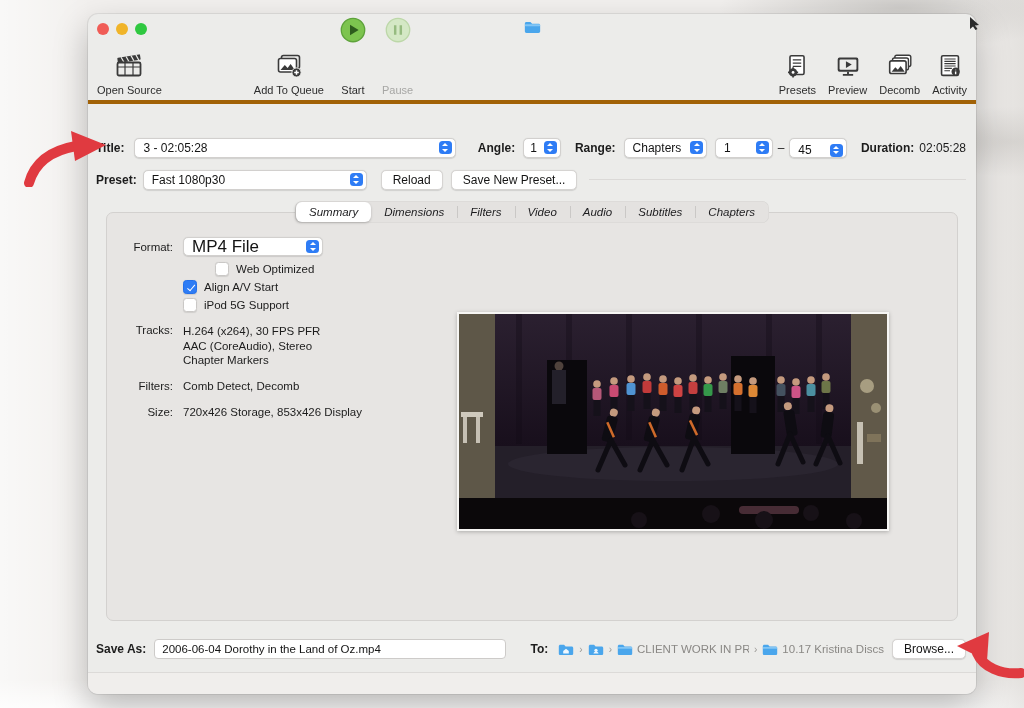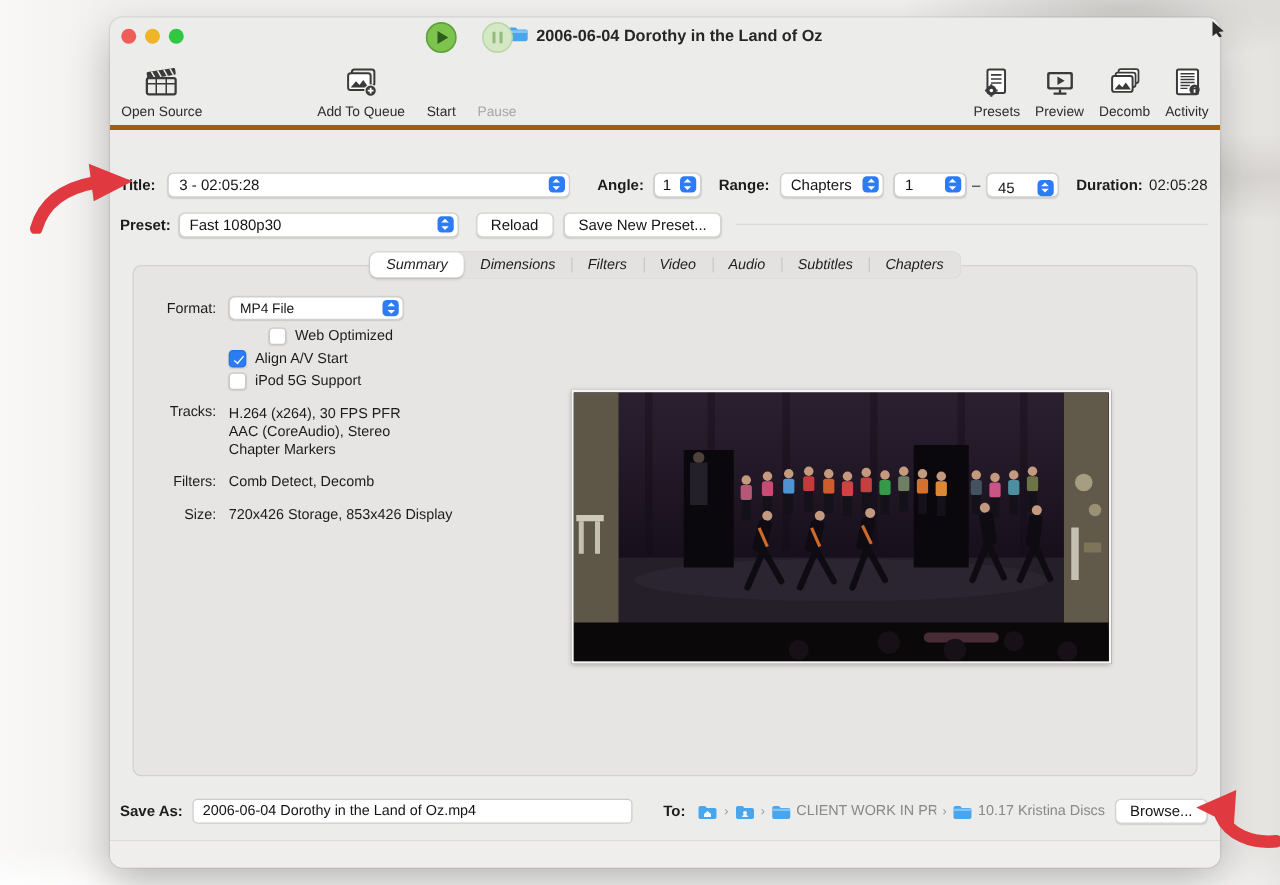--- a/index.html
+++ b/index.html
@@ -71,21 +71,21 @@
     width:1px; background:#cac8c6; }
   .tab.selected { background:#fff; border-radius:6px; box-shadow:0 1px 2.5px rgba(0,0,0,.22); font-weight:normal; }
 
   
   .pane { position:absolute; left:18px; top:198px; width:852px; height:409px;
     background:#e7e5e3; border:1px solid #d3d1cf; border-radius:7px; }
   .p-row { position:absolute; display:flex; font-size:11.5px; color:#1c1c1c; }
   .p-lbl { width:66px; text-align:right; margin-right:10px; white-space:nowrap; }
   .p-val { white-space:nowrap; }
   .fmt-row { top:24px; left:0; align-items:center; }
-  .fmt-row .popup { width:140px; height:19px; font-size:11px; }
+  .fmt-row .popup { width:140px; height:19px; font-size:17px; }
   .cb-row { left:76px; align-items:center; gap:7px; }
   .cb { position:relative; width:14px; height:14px; border-radius:3.5px; background:#fff;
     border:1px solid #cac8c6; box-shadow:0 .5px 1px rgba(0,0,0,.1); flex:none; }
   .cb.checked { background:#2e7cf5; border-color:#2470ea; }
   .cb.checked::after { content:""; position:absolute; left:4.6px; top:1.6px; width:3.2px; height:7.4px;
     border:solid #fff; border-width:0 1.8px 1.8px 0; transform:rotate(40deg); }
   .multi { line-height:14.5px; }
 
   
   .preview { position:absolute; left:350px; top:99px; width:432px; height:219px;
@@ -126,21 +126,20 @@
       <span class="light yellow"></span>
       <span class="light green"></span>
     </div>
     <div class="win-title">
       <span>
         <svg width="17" height="14" viewBox="0 0 20 16">
             <path d="M1 4.2C1 3 1.8 2.2 3 2.2h4.6l1.9 1.9H17c1.2 0 2 .8 2 2v6.9c0 1.2-.8 2-2 2H3c-1.2 0-2-.8-2-2z" fill="#4aa6ec"></path>
             <rect x="1" y="4.8" width="18" height="2.4" rx=".9" fill="#83c6f5"></rect>
           </svg>
       </span>
-      <span>2006-06-04 Dorothy in the Land of Oz</span>
     </div>
   </div>
 
   <div class="toolbar">
     <div class="tb-item">
       <div class="tb-ico">
         <svg width="32" height="32" viewBox="0 0 32 32" fill="none" stroke="#3a3a3a" stroke-width="1.8">
           <g transform="rotate(-9 16 9)">
               <rect x="4.5" y="6" width="23" height="5.5" rx="1" fill="#3a3a3a" stroke="none"></rect>
               <path d="M8.5 6l2 5.5M13.5 6l2 5.5M18.5 6l2 5.5M23.5 6l2 5.5" stroke="#ecece9" stroke-width="1.2"></path>

